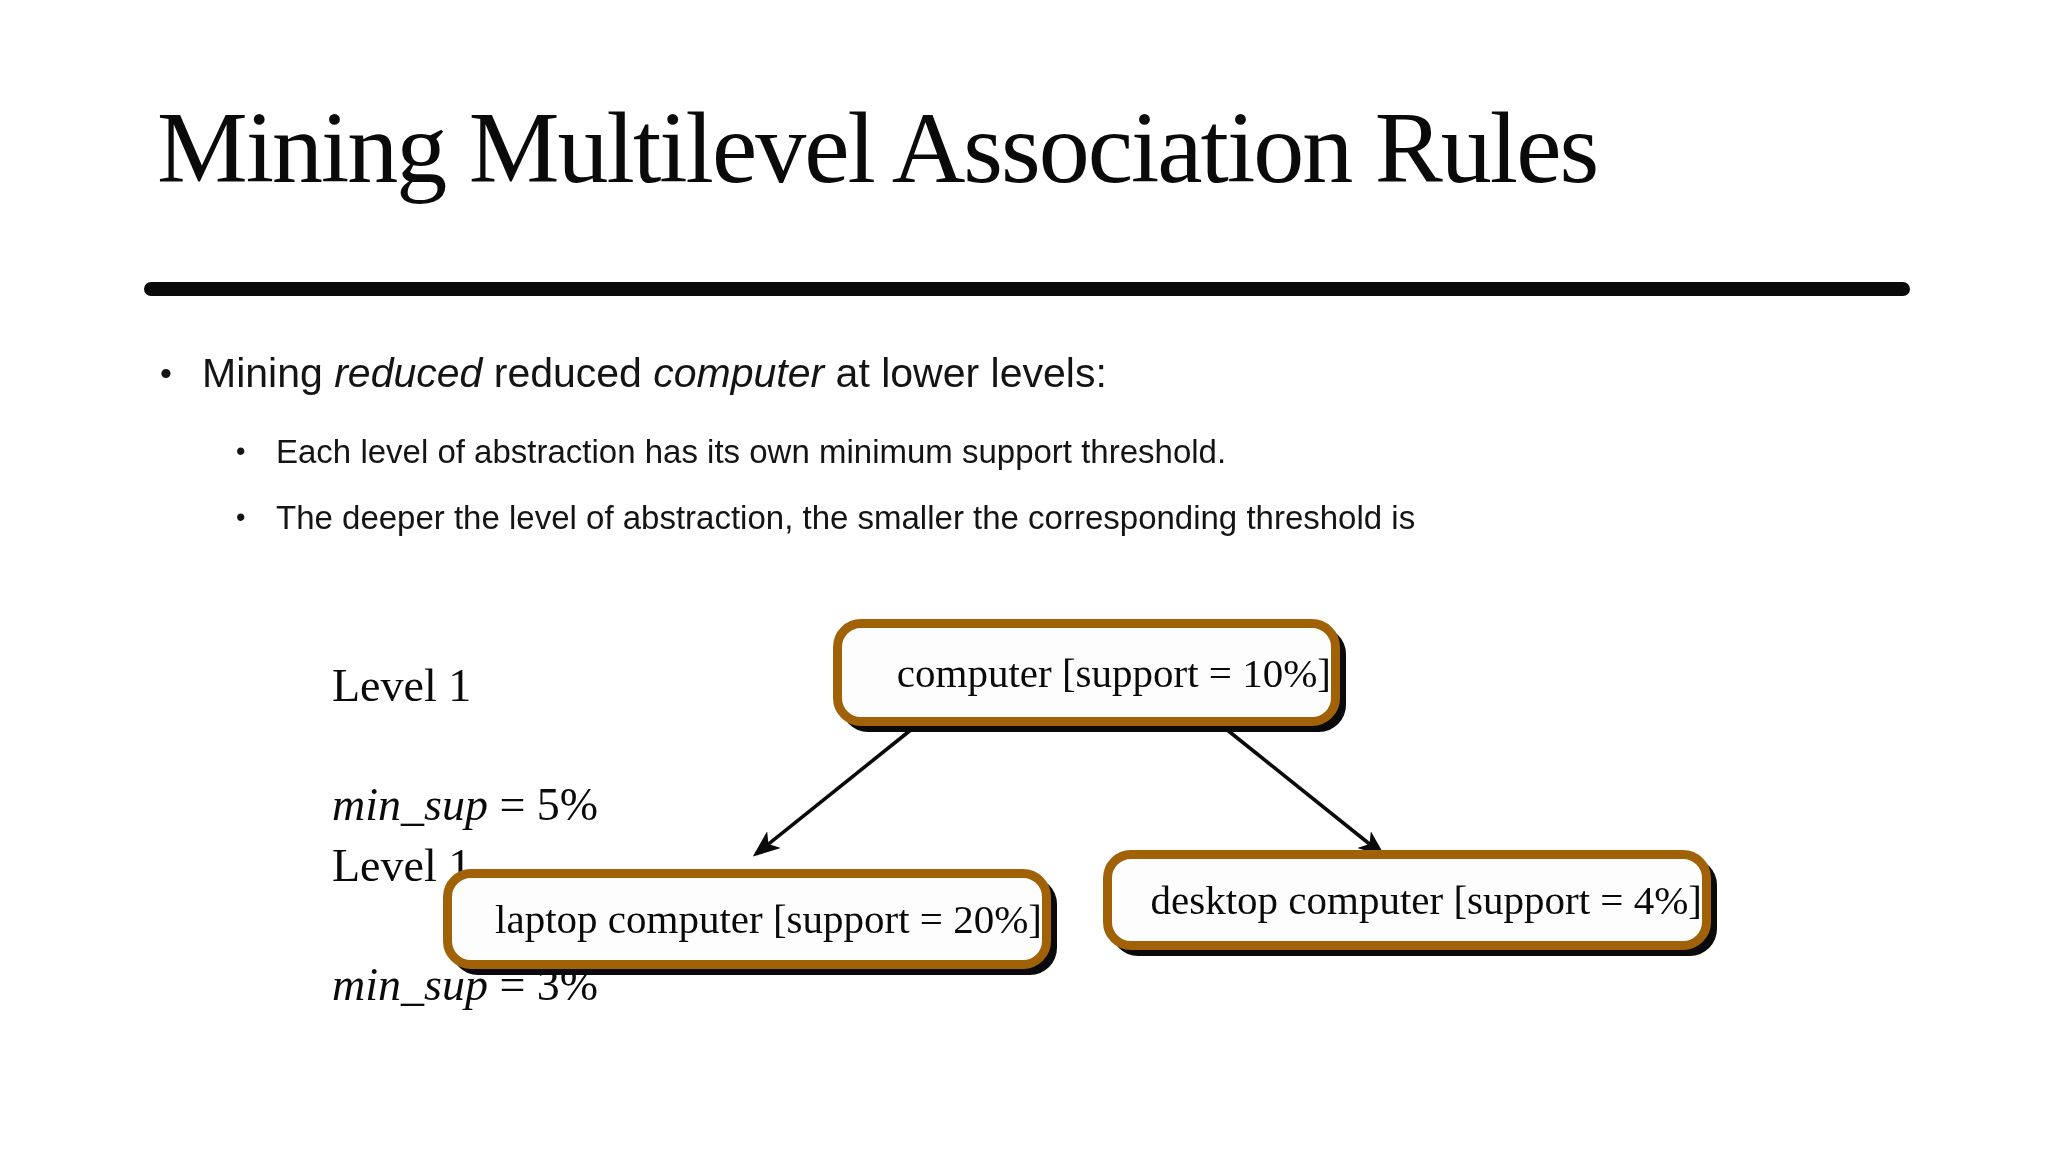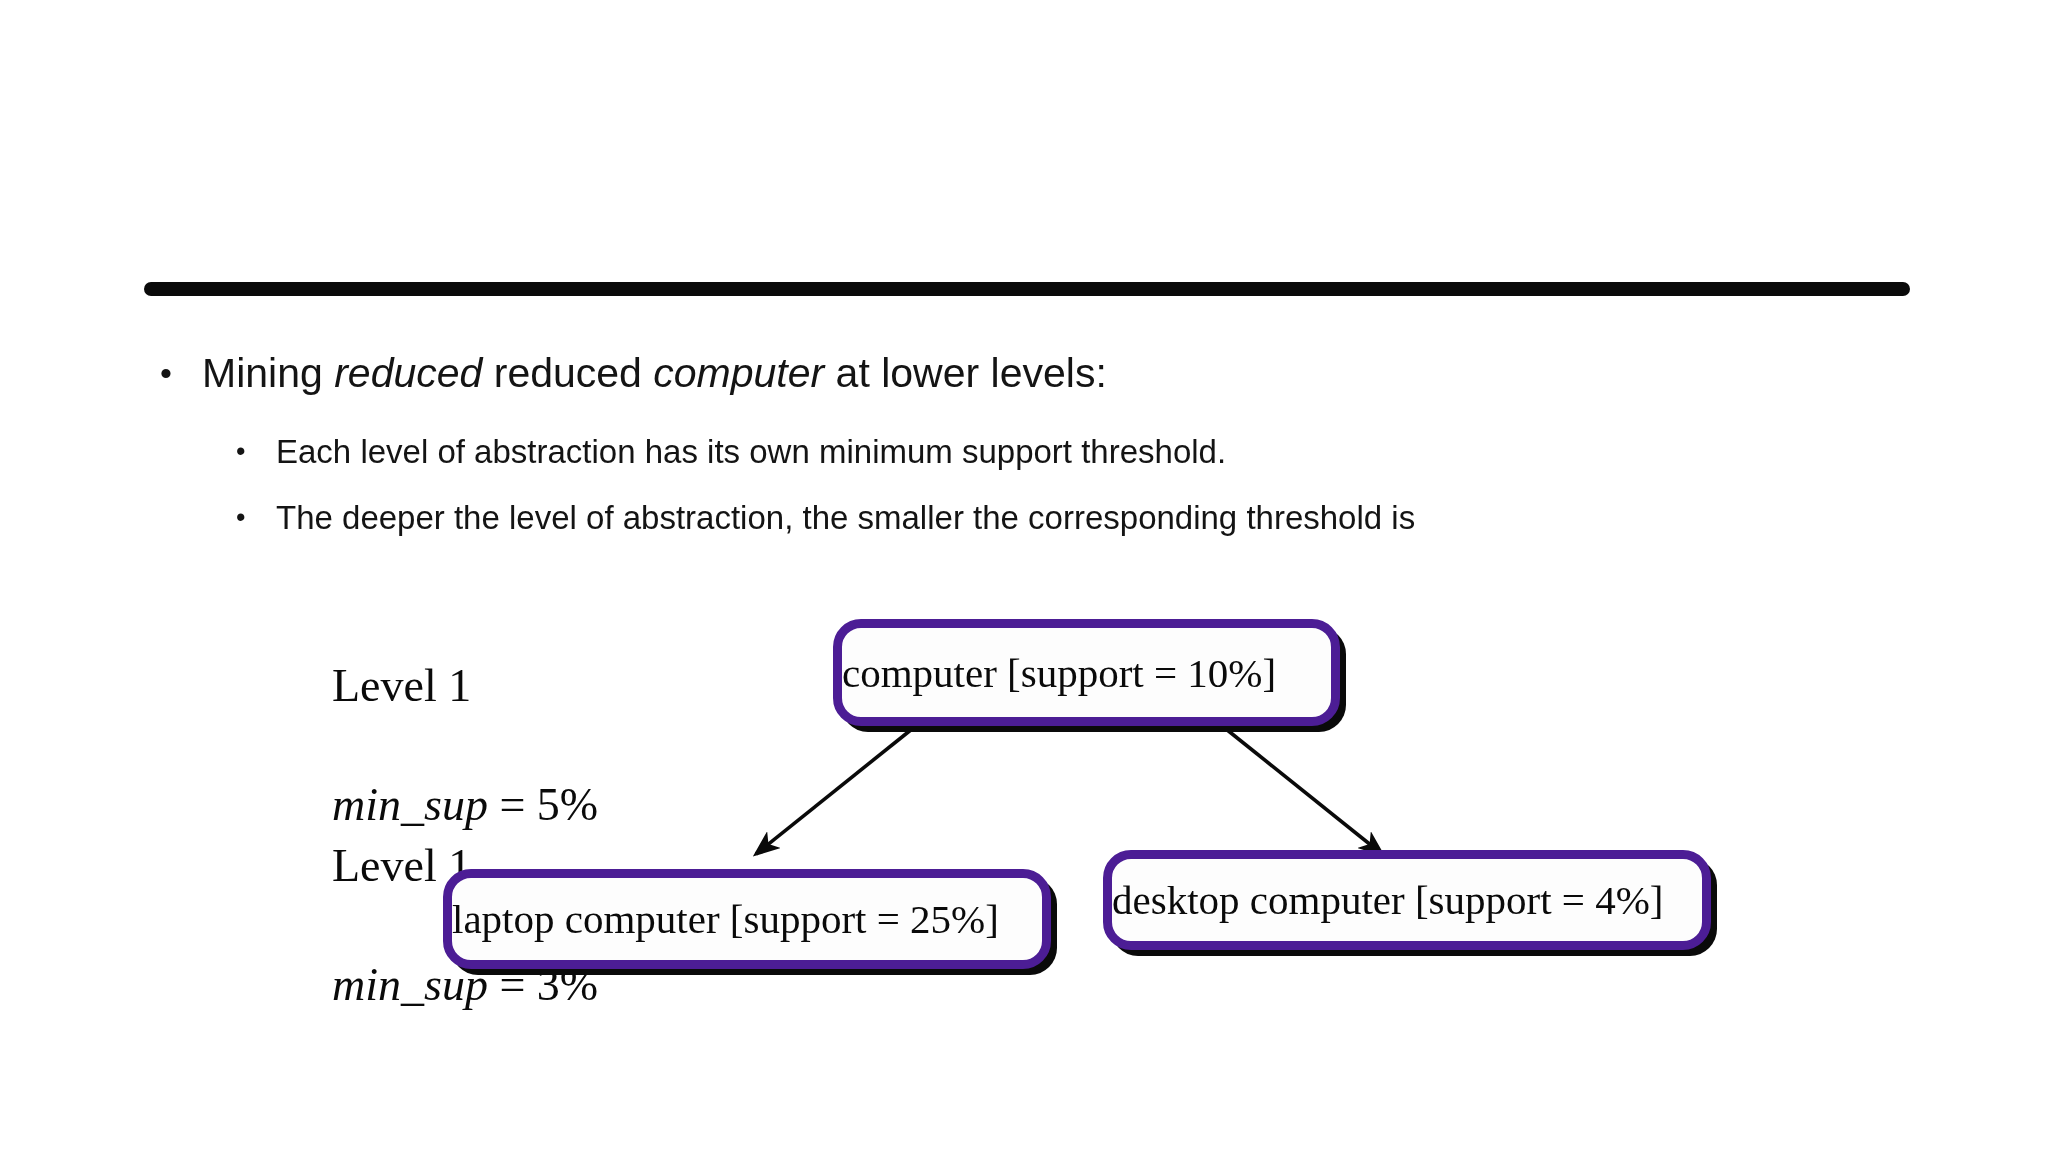--- a/index.html
+++ b/index.html
@@ -94,26 +94,26 @@
     white-space: pre-wrap;
   }
   .lvl-1 { top: 596px; }
   .lvl-2 { top: 776px; }
   .lvl-label .var { font-style: italic; text-align: center; }
 
   .node {
     position: absolute;
     box-sizing: border-box;
     background: #fdfdfd;
-    border: 9px solid #4c1d95;
+    border: 9px solid #a16207;
     border-radius: 28px;
     box-shadow: 7px 7px 0 -1px #0a0a0a;
     display: flex;
     align-items: center;
-    justify-content: flex-start;
+    justify-content: flex-end;
     font-family: "Liberation Serif", "DejaVu Serif", serif;
     font-size: 41px;
     color: #0a0a0a;
     white-space: nowrap;
   }
   .node-root  { left: 833px;  top: 619px; width: 507px; height: 107px; }
   .node-left  { left: 443px;  top: 869px; width: 608px; height: 100px; }
   .node-right { left: 1103px; top: 850px; width: 608px; height: 100px; }
 
   .arrows {
@@ -121,20 +121,21 @@
     left: 0;
     top: 0;
     pointer-events: none;
   }
 </style>
 </head>
 <body>
 
 <div class="slide">
 
+  <h1 class="title">Mining Multilevel Association Rules</h1>
 
   <div class="title-rule"></div>
 
   <div class="bullet-row b-main">
     <span class="marker">•</span>
     <span class="btext"><span>Mining </span><span class="bi">reduced</span><span> reduced </span><span class="bi">computer</span><span> at lower levels:</span></span>
   </div>
 
   <div class="bullet-row b-sub b-sub1">
     <span class="marker">•</span>
@@ -164,20 +165,20 @@
     </defs>
     <line x1="912" y1="729" x2="756" y2="854" stroke="#0a0a0a" stroke-width="3.6" marker-end="url(#ah)"></line>
     <line x1="1226" y1="729" x2="1382" y2="854" stroke="#0a0a0a" stroke-width="3.6" marker-end="url(#ah)"></line>
   </svg>
 
   <div class="node node-root">
     <span>computer [support = 10%]</span>
   </div>
 
   <div class="node node-left">
-    <span>laptop computer [support = 25%]</span>
+    <span>laptop computer [support = 20%]</span>
   </div>
 
   <div class="node node-right">
     <span>desktop computer [support = 4%]</span>
   </div>
 
 </div>
 
 </body></html>

